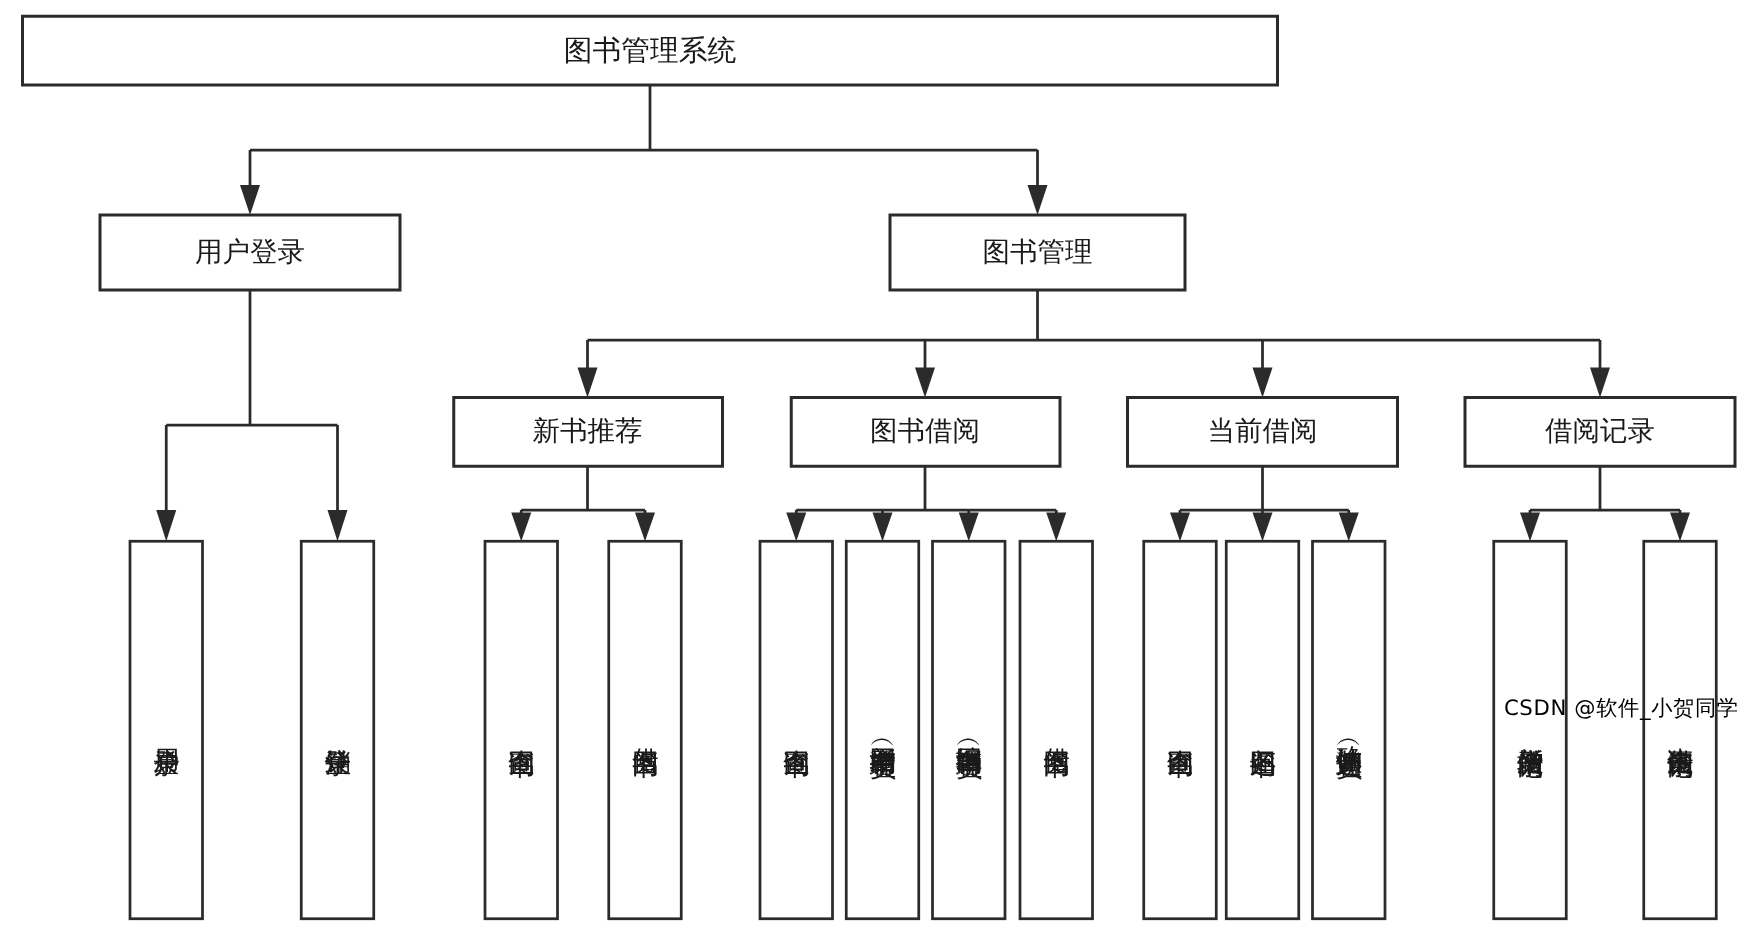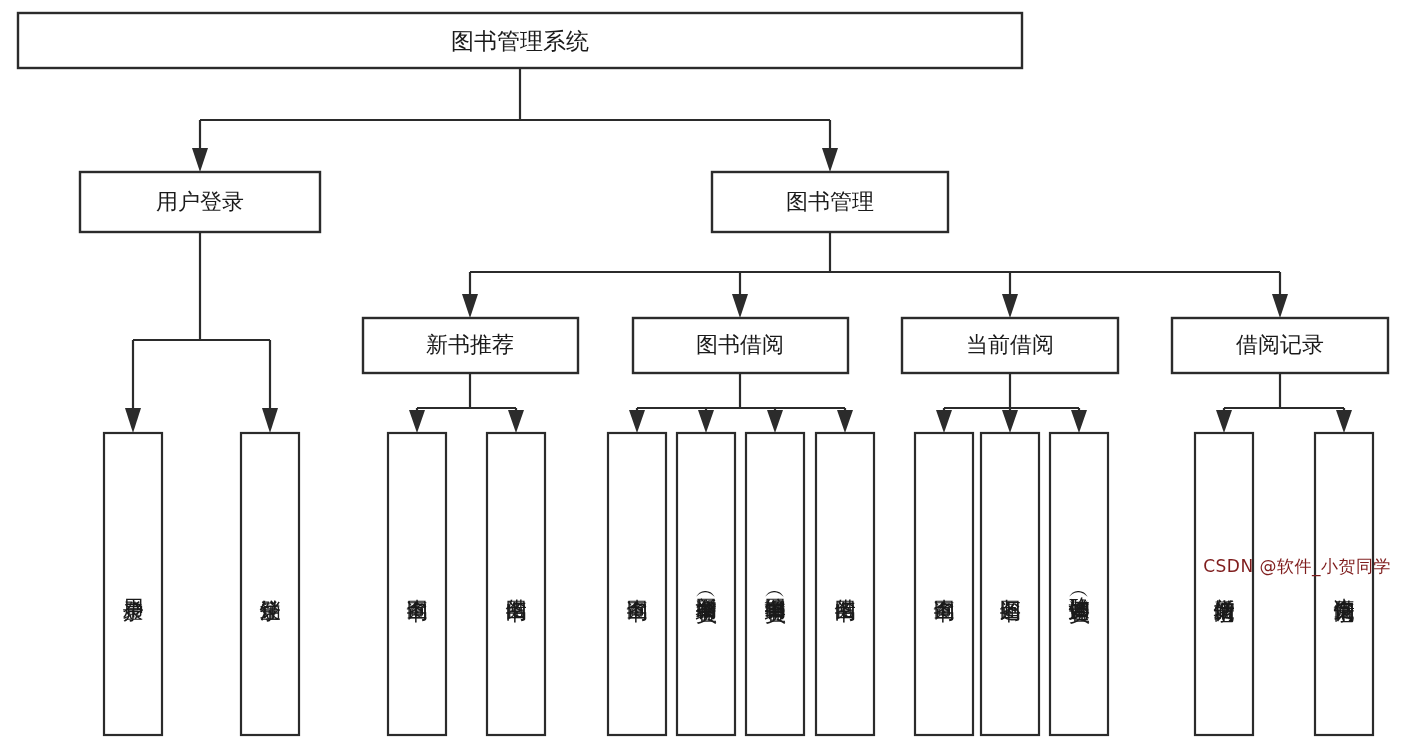--- a/index.html
+++ b/index.html
@@ -72,21 +72,21 @@
     letter-spacing: 1px;
     white-space: nowrap;
     text-align: center;
   }
   .watermark {
     position: absolute;
     right: 14px;
     bottom: 6px;
     font-family: "DejaVu Sans", "Liberation Sans", sans-serif;
     font-size: 17px;
-    color: #7f1d1d;
+    color: #000000;
     white-space: nowrap;
     letter-spacing: 0.5px;
   }
 </style>
 </head>
 <body>
 
 <div id="diagram-root">
 
   <svg class="diagram-svg" viewBox="0 0 1405 747">

